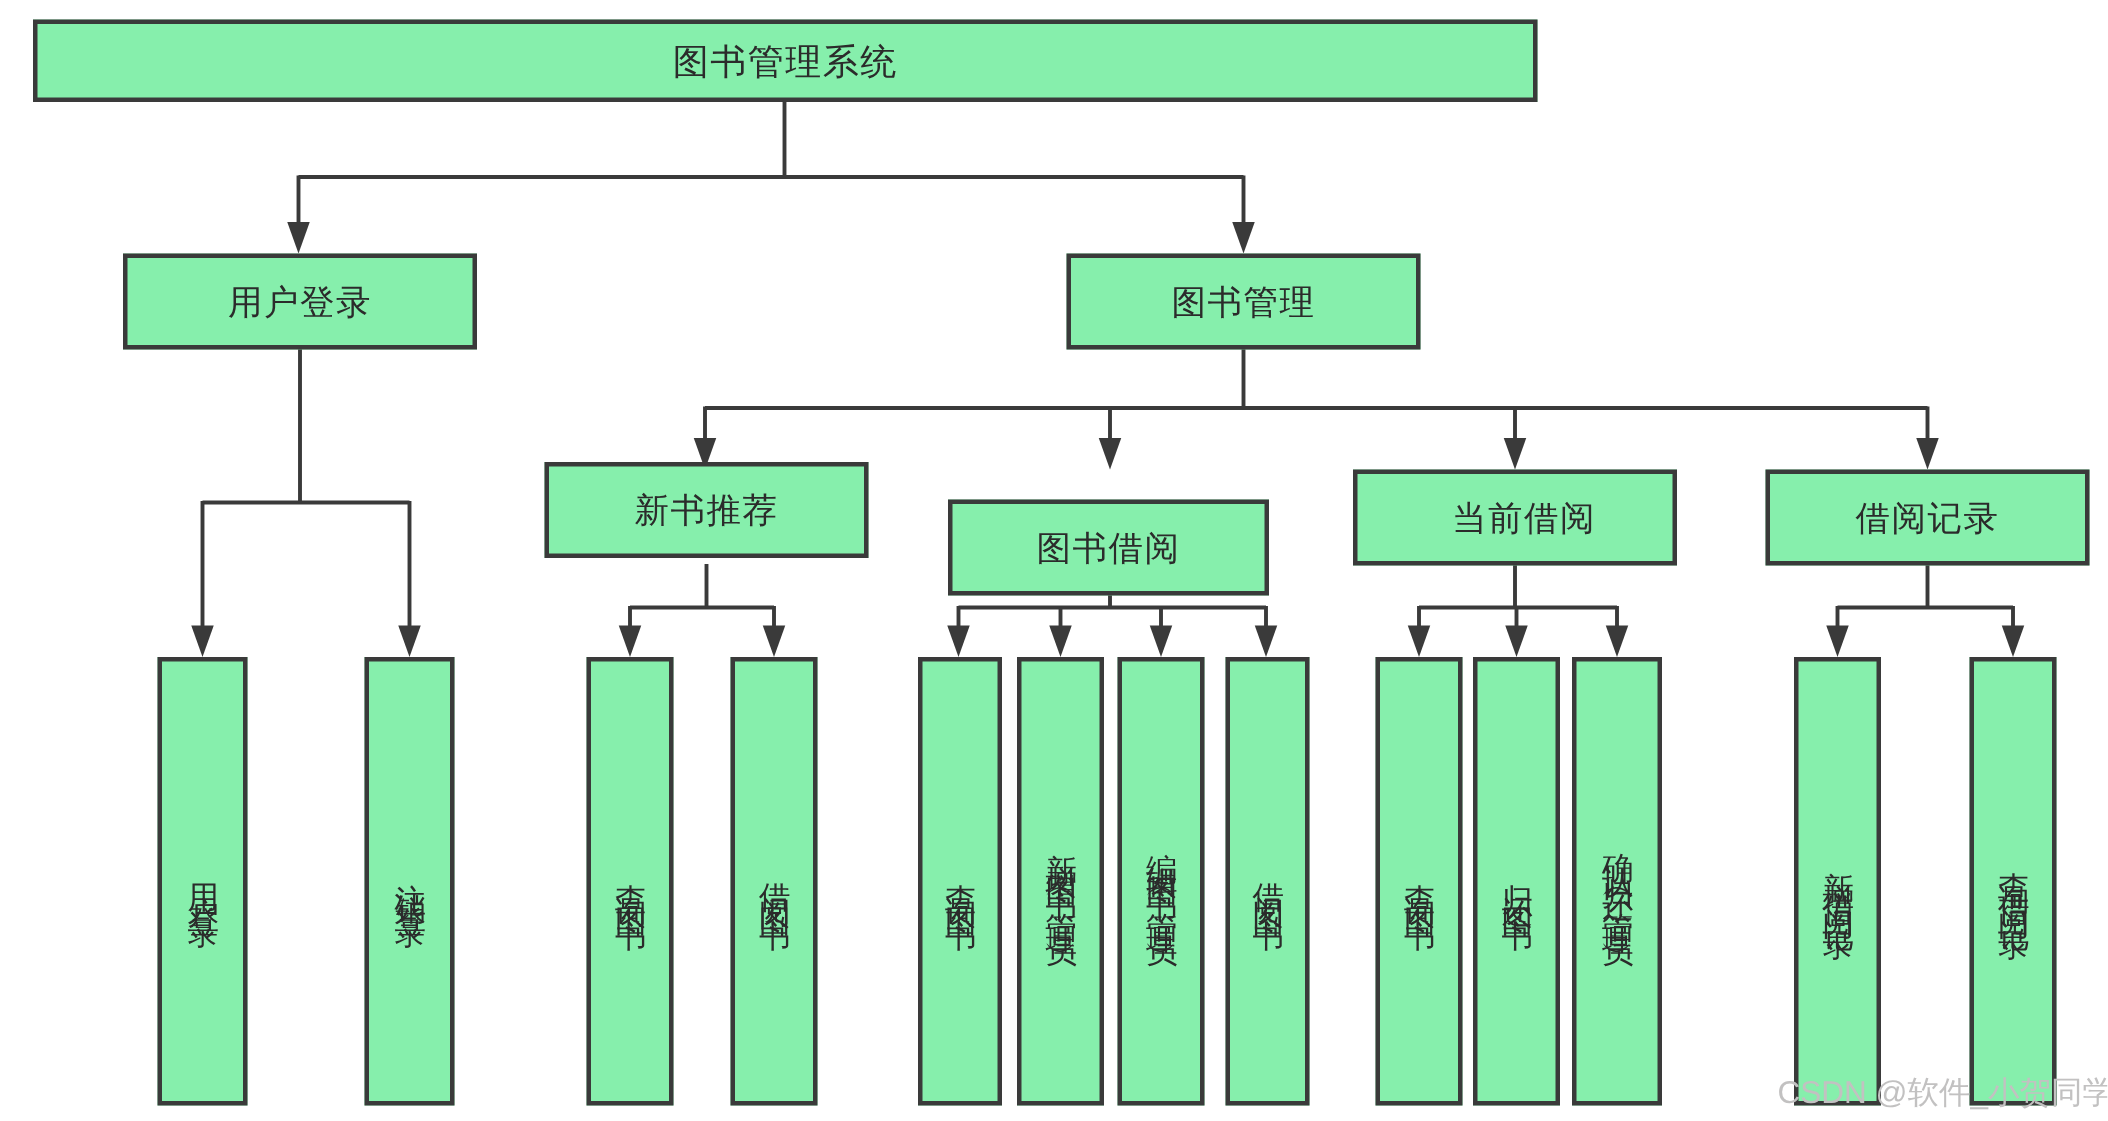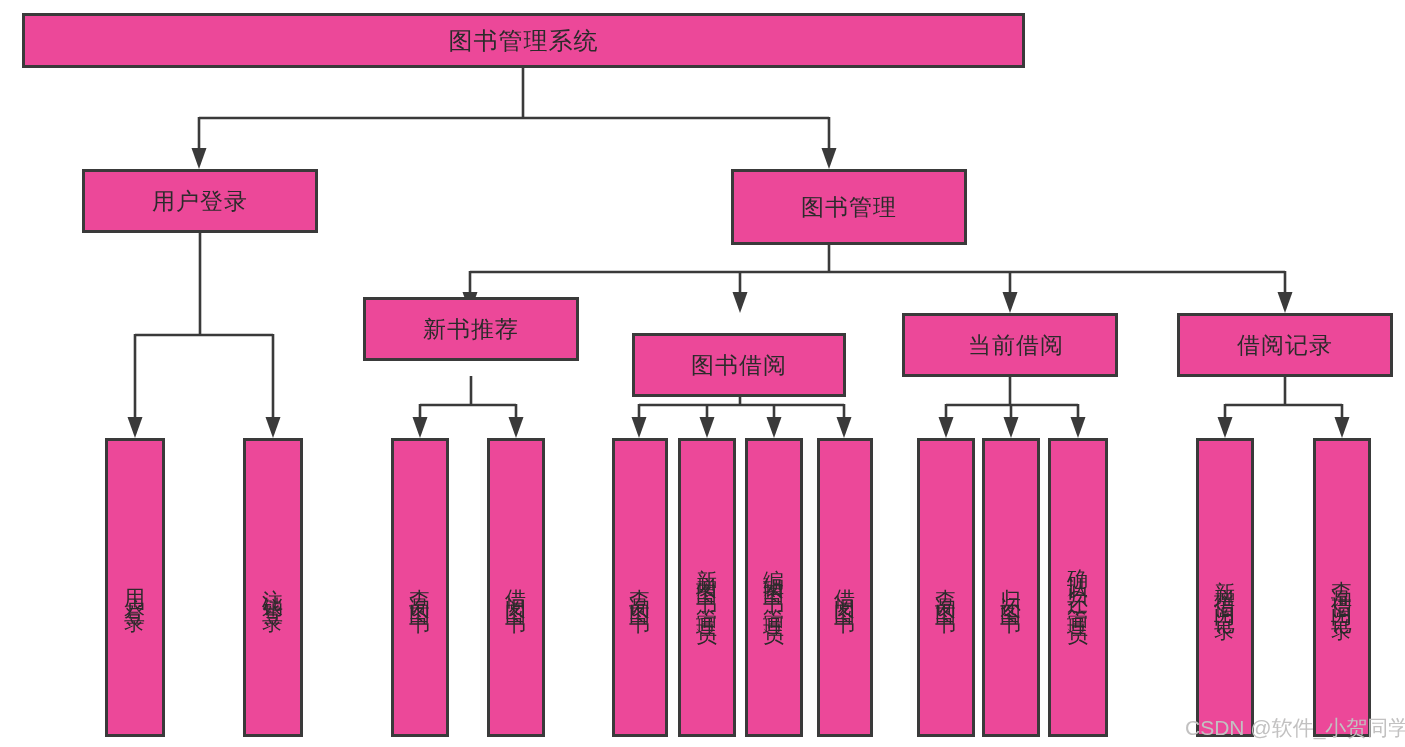--- a/index.html
+++ b/index.html
@@ -19,21 +19,21 @@
   #wires{
     position:absolute;left:0;top:0;width:1405px;height:747px;
     color:var(--line);
   }
   #wires line{stroke:currentColor;stroke-width:2.6;}
   #wires polygon{fill:currentColor;stroke:none;}
   .node{
     position:absolute;
     box-sizing:border-box;
     border:3px solid var(--line);
-    background:#ec4899;
+    background:#86efac;
     display:flex;align-items:center;justify-content:center;
     color:var(--text);
   }
   .node.h{font-size:23px;letter-spacing:1px;}
   .node.root{font-size:24px;letter-spacing:1px;}
   .node.v{padding:8px 0;}
   .node.v .vtext{
     writing-mode:vertical-rl;
     text-orientation:mixed;
     font-size:21px;
@@ -130,25 +130,25 @@
     </g>
   </svg>
 
   <div class="node root" style="left:22px;top:13px;width:1003px;height:55px;">
     <span>图书管理系统</span>
   </div>
 
   <div class="node h" style="left:82px;top:169px;width:236px;height:64px;">
     <span>用户登录</span>
   </div>
-  <div class="node h" style="left:711px;top:169px;width:236px;height:76px;margin-left:20px;">
+  <div class="node h" style="left:711px;top:169px;width:236px;height:64px;">
     <span>图书管理</span>
   </div>
 
-  <div class="node h" style="left:363px;top:297px;width:216px;height:64px;">
+  <div class="node h" style="left:363px;top:308px;width:216px;height:64px;">
     <span>新书推荐</span>
   </div>
   <div class="node h" style="left:632px;top:313px;width:214px;height:64px;margin-top:20px;">
     <span>图书借阅</span>
   </div>
   <div class="node h" style="left:902px;top:313px;width:216px;height:64px;padding-left:12px;">
     <span>当前借阅</span>
   </div>
   <div class="node h" style="left:1177px;top:313px;width:216px;height:64px;">
     <span>借阅记录</span>

